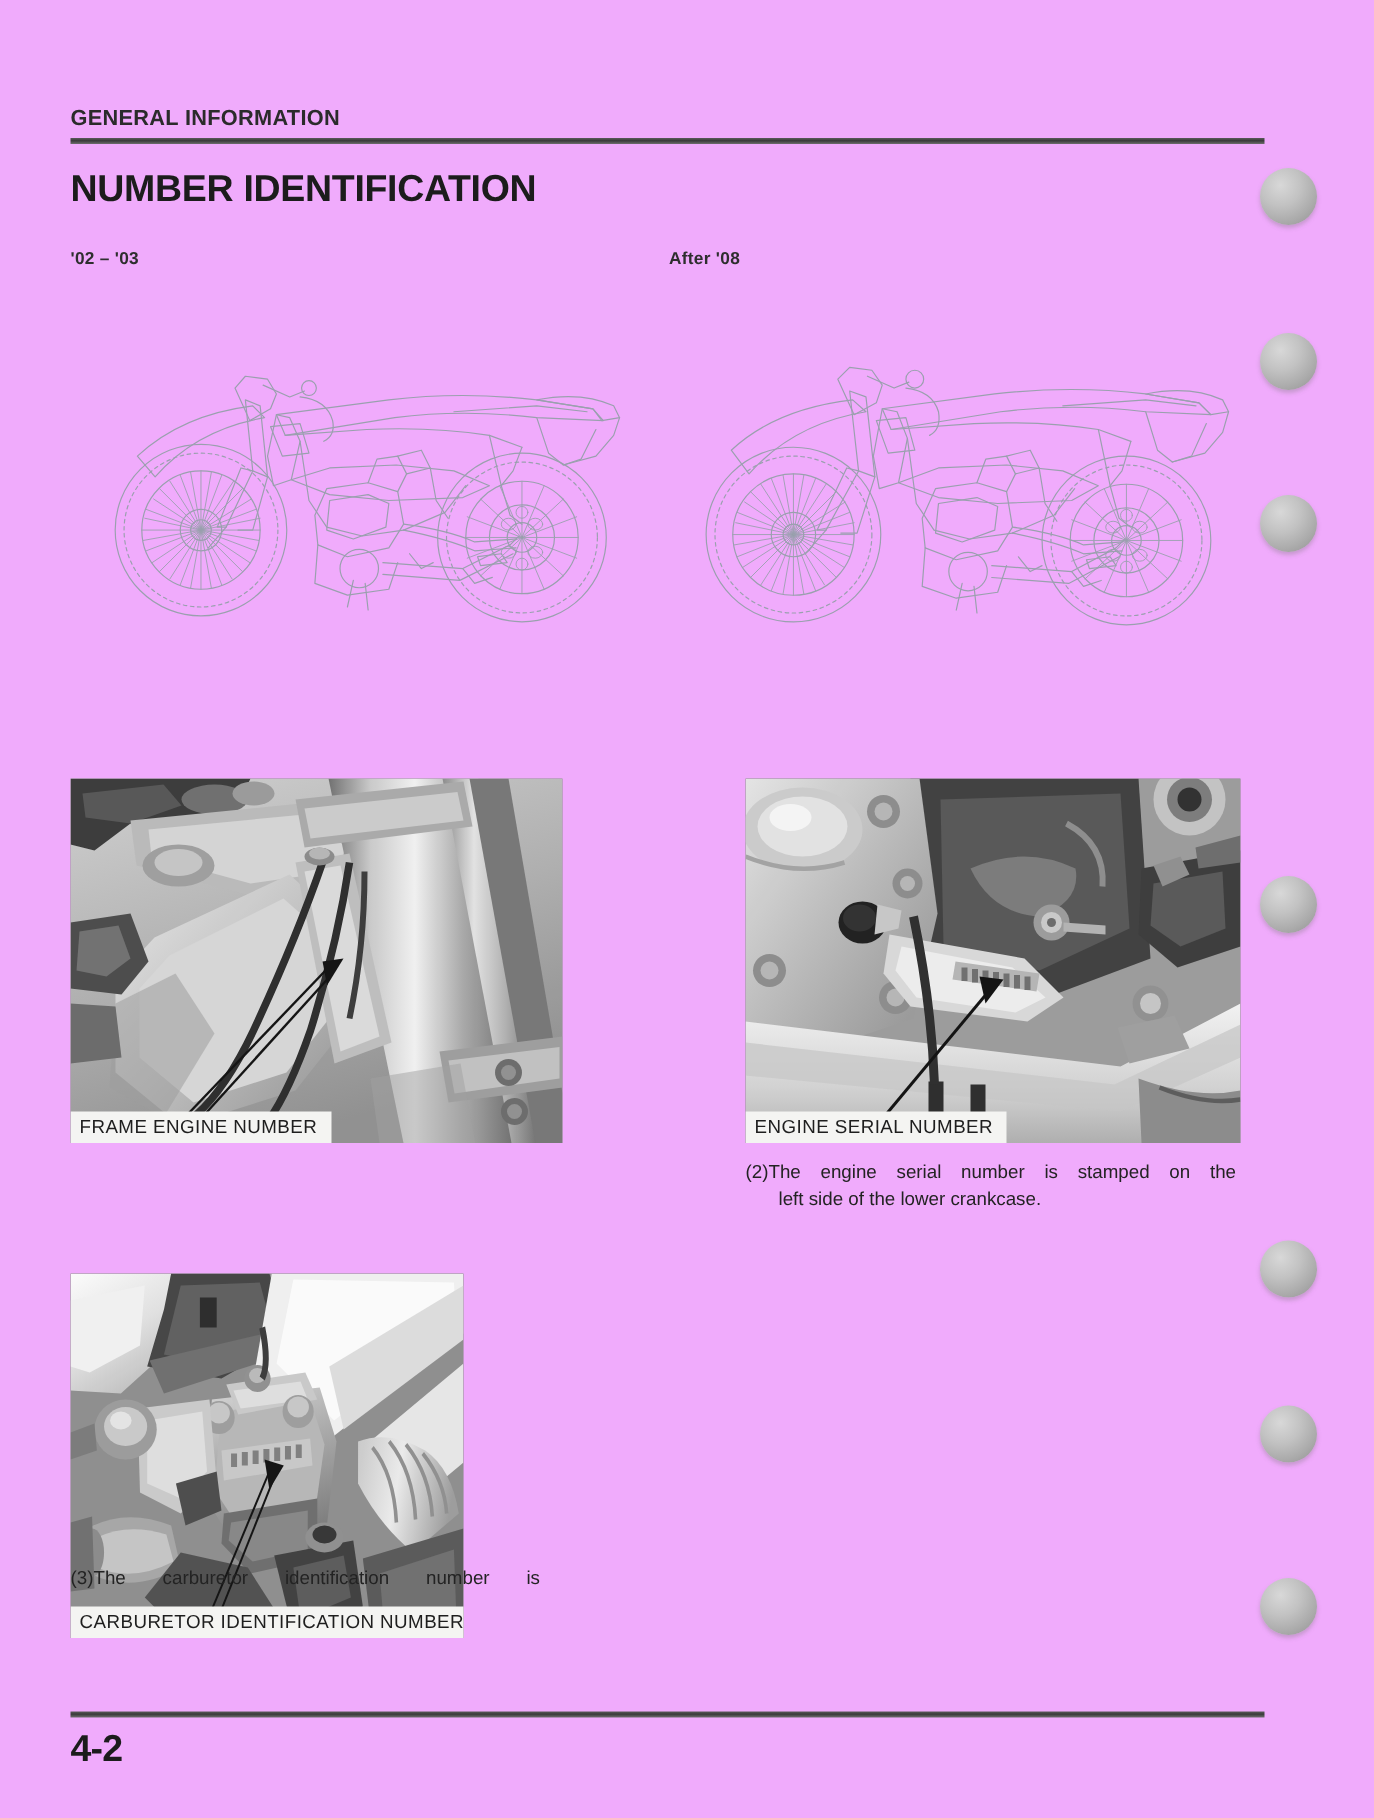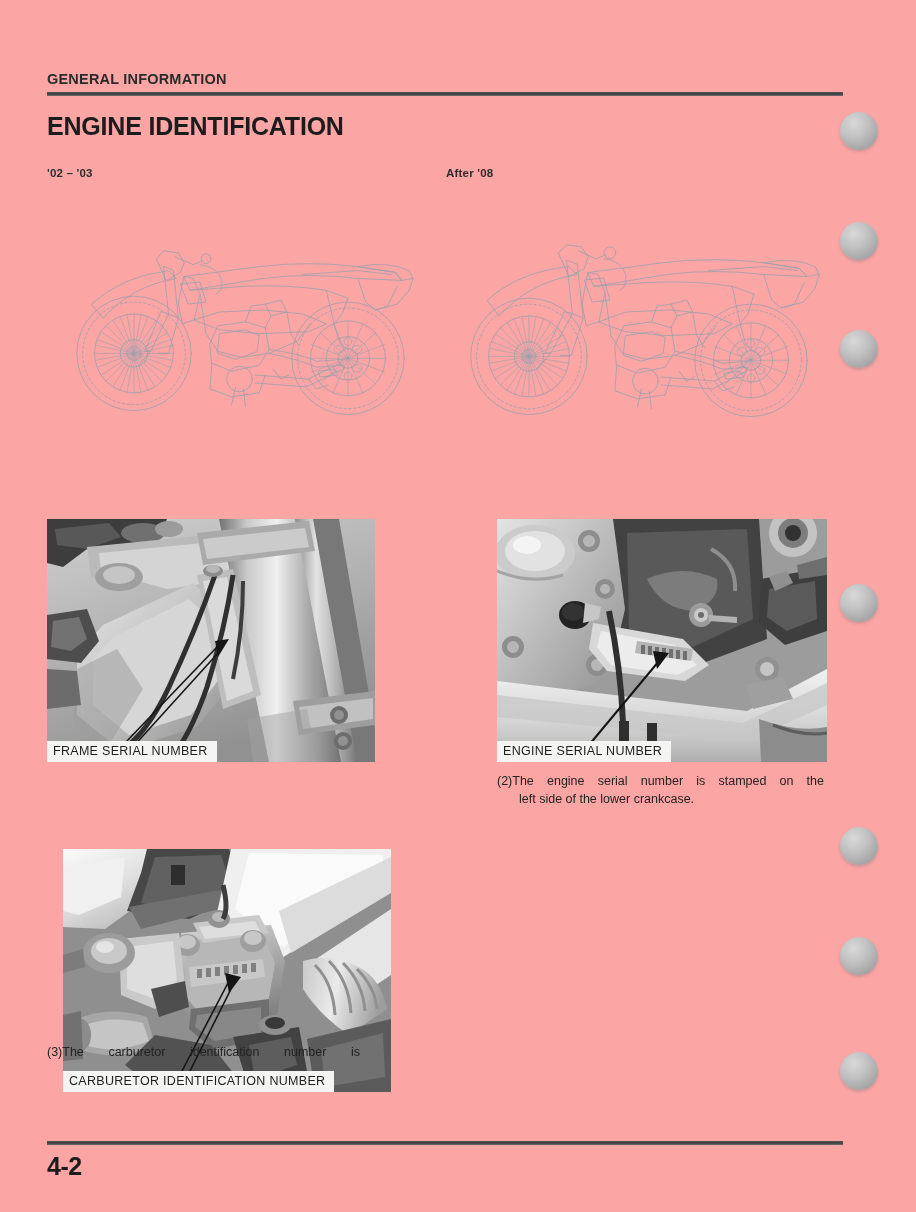--- a/index.html
+++ b/index.html
@@ -12,21 +12,21 @@
     height: 1212px;
     position: relative;
     font-family: "Liberation Sans", sans-serif;
     color: #1a1a1a;
     overflow: hidden;
   }
 
   .page {
     position: absolute;
     inset: 0;
-    background: #fca5a5;
+    background: #f0abfc;
   }
 
   
   .header-title {
     position: absolute;
     left: 47px;
     top: 71px;
     font-size: 14.5px;
     font-weight: bold;
     letter-spacing: 0.2px;
@@ -93,21 +93,21 @@
     color: #1e1e1e;
     font-size: 12.5px;
     letter-spacing: 0.3px;
     padding: 3px 9px 4px 6px;
     white-space: nowrap;
     line-height: 1.15;
   }
 
   #photo-frame     { left: 47px;  top: 519px;  width: 328px; height: 243px; }
   #photo-engine    { left: 497px; top: 519px;  width: 330px; height: 243px; }
-  #photo-carb      { left: 63px;  top: 849px;  width: 328px; height: 243px; }
+  #photo-carb      { left: 47px;  top: 849px;  width: 262px; height: 243px; }
 
   
   .caption {
     position: absolute;
     font-size: 12.5px;
     line-height: 1.42;
     color: #232323;
     width: 340px;
   }
   .caption .num {
@@ -160,21 +160,21 @@
   }
 </style>
 </head>
 <body>
 
 <div class="page">
 
   <div class="header-title">GENERAL INFORMATION</div>
   <div class="header-rule"></div>
 
-  <div class="main-title">ENGINE IDENTIFICATION</div>
+  <div class="main-title">NUMBER IDENTIFICATION</div>
 
   <div class="fig-label left">'02 – '03</div>
   <div class="fig-label right">After '08</div>
 
   <div class="bike-art left">
     <svg viewBox="0 0 360 232" xmlns="http://www.w3.org/2000/svg">
       <g fill="none" stroke="#9aa0ae" stroke-width="0.8" stroke-linejoin="round" stroke-linecap="round">
 
         <circle cx="73" cy="160" r="58"></circle>
         <circle cx="73" cy="160" r="52" stroke-dasharray="2.4 2.4"></circle>
@@ -491,21 +491,21 @@
           <path d="M78 224 L170 128"></path>
           <path d="M84 230 L172 133"></path>
         </g>
         <path d="M168 122 L182 120 L171 138 Z" fill="#111"></path>
 
         <path d="M200 200 L260 190 L270 243 L206 243 Z" fill="#a0a0a0" opacity="0.5"></path>
 
         <rect width="328" height="243" fill="#ffffff" opacity="0.02"></rect>
       </svg>
     </div>
-    <div class="photo-label">FRAME SERIAL NUMBER</div>
+    <div class="photo-label">FRAME ENGINE NUMBER</div>
   </div>
 
   <div class="photo" id="photo-engine">
     <div class="photo-canvas">
       <svg viewBox="0 0 330 243" preserveAspectRatio="none" xmlns="http://www.w3.org/2000/svg">
         <defs>
           <linearGradient id="e_case" x1="0" y1="0" x2="1" y2="1">
             <stop offset="0%" stop-color="#e4e4e4"></stop>
               <stop offset="45%" stop-color="#bcbcbc"></stop>
             <stop offset="100%" stop-color="#8e8e8e"></stop>

